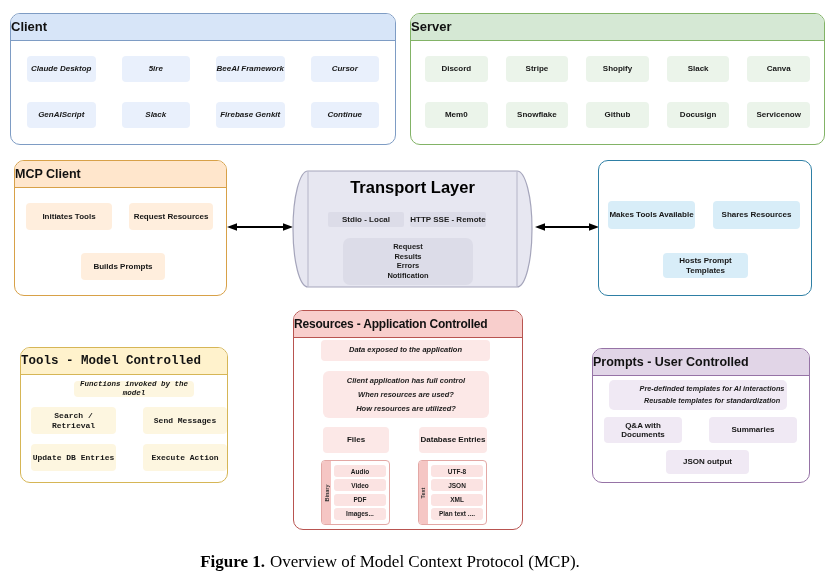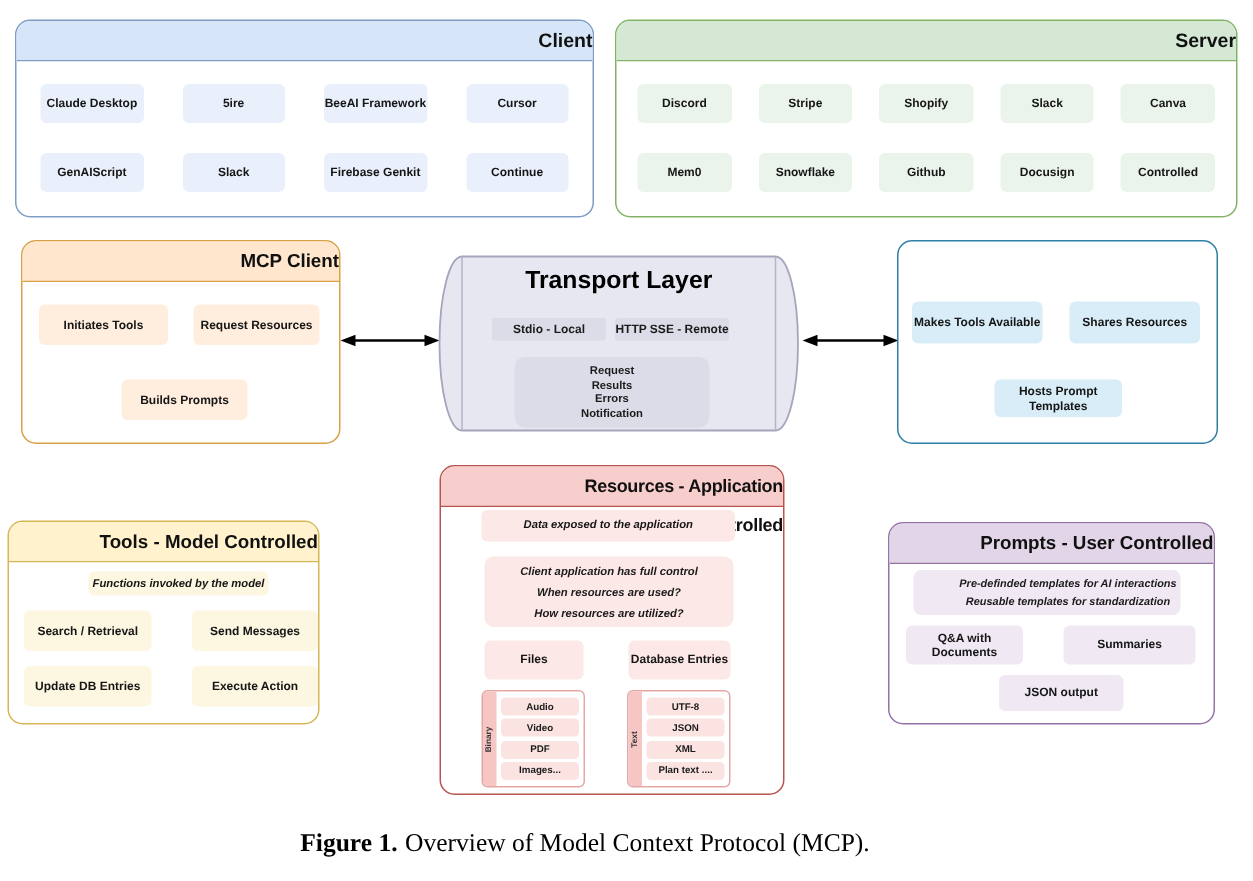--- a/index.html
+++ b/index.html
@@ -2,33 +2,33 @@
 <html><head>
 <meta charset="utf-8">
 <style>
   html,body { margin:0; padding:0; }
   body {
     position:relative; width:835px; height:587px; background:#ffffff;
     font-family:"Liberation Sans","DejaVu Sans",sans-serif; overflow:hidden;
     color:#1b1b1b;
   }
   .panel { position:absolute; box-sizing:border-box; background:#fff; border:1px solid; border-radius:10px; }
-  .ph { height:26px; line-height:26px; text-align:right; font-weight:700; font-size:12.5px;
-        border-bottom:1px solid; border-radius:9px 9px 0 0; color:#111;padding-left:36px; }
+  .ph { height:26px; line-height:26px; text-align:left; font-weight:700; font-size:12.5px;
+        border-bottom:1px solid; border-radius:9px 9px 0 0; color:#111; }
   .chip { position:absolute; box-sizing:border-box; display:flex; align-items:center; justify-content:center;
           text-align:center; border-radius:4px; font-size:8px; font-weight:700; line-height:1.15; color:#161616; }
   .pgrid { display:grid; box-sizing:border-box; }
   .pgrid .chip { position:static; height:26px; }
   .italic { font-style:italic; }
 
   
   #p-client { left:10px; top:13px; width:386px; height:132px; border-color:#7e9cc4; }
   #p-client .ph { background:#d7e5f8; border-color:#7e9cc4; font-size:13px; }
   #p-client .pgrid { grid-template-columns:repeat(4,1fr); padding:15px 16px 0; column-gap:26px; row-gap:20px; }
-  #p-client .chip { background:#e9f0fc; }
+  #p-client .chip { background:#e9f0fc;font-style:italic; }
 
   
   #p-server { left:410px; top:13px; width:415px; height:132px; border-color:#82b366; }
   #p-server .ph { background:#d5e8d4; border-color:#82b366; font-size:13px; }
   #p-server .pgrid { grid-template-columns:repeat(5,1fr); padding:15px 14px 0; column-gap:18px; row-gap:20px; }
   #p-server .chip { background:#ebf4ea; }
 
   
   #p-mcpc { left:14px; top:160px; width:213px; height:136px; border-color:#d8a148; }
   #p-mcpc .ph { background:#ffe6cc; border-color:#d8a148; }
@@ -49,21 +49,21 @@
   #transport { position:absolute; left:292px; top:170px; width:241px; height:118px; }
   #transport svg.shape { position:absolute; left:0; top:0; }
   .t-title { position:absolute; left:0; top:8px; width:100%; text-align:center; font-size:16.5px; font-weight:700; color:#000; }
   .t-mode { position:absolute; top:42px; width:76px; height:15px; background:#dcdce8; display:flex; align-items:center;
             justify-content:center; font-size:8px; font-weight:700; border-radius:2px; }
   .t-msgs { position:absolute; left:51px; top:68px; width:130px; background:#dcdce8; border-radius:7px;
             padding:4px 0 5px; text-align:center; }
   .t-msgs div { font-size:7.5px; font-weight:700; line-height:9.5px; }
 
   
-  #p-tools { left:5px; top:347px; width:208px; height:136px; border-color:#d6b656; }
+  #p-tools { left:20px; top:347px; width:208px; height:136px; border-color:#d6b656;font-family:Liberation Mono, monospace; }
   #p-tools .ph { background:#fff2cc; border-color:#d6b656; }
   #p-tools .chip { background:#fdf6e0; }
   #p-tools .note { left:53px; top:33px; width:120px; height:16px; font-size:7.5px; }
   #p-tools .c1 { left:10px; top:59px; width:85px; height:27px; }
   #p-tools .c2 { left:122px; top:59px; width:84px; height:27px; }
   #p-tools .c3 { left:10px; top:96px; width:85px; height:27px; }
   #p-tools .c4 { left:122px; top:96px; width:84px; height:27px; }
 
   
   #p-res { left:293px; top:310px; width:230px; height:220px; border-color:#b85450; }
@@ -125,21 +125,21 @@
   <div class="pgrid">
     <div class="chip">Discord</div>
     <div class="chip">Stripe</div>
     <div class="chip">Shopify</div>
     <div class="chip">Slack</div>
     <div class="chip">Canva</div>
     <div class="chip">Mem0</div>
     <div class="chip">Snowflake</div>
     <div class="chip">Github</div>
     <div class="chip">Docusign</div>
-    <div class="chip">Controlled</div>
+    <div class="chip">Servicenow</div>
   </div>
 </div>
 
 <div class="panel" id="p-mcpc">
   <div class="ph">MCP Client</div>
   <div class="chip c1">Initiates Tools</div>
   <div class="chip c2">Request Resources</div>
   <div class="chip c3">Builds Prompts</div>
 </div>
 

